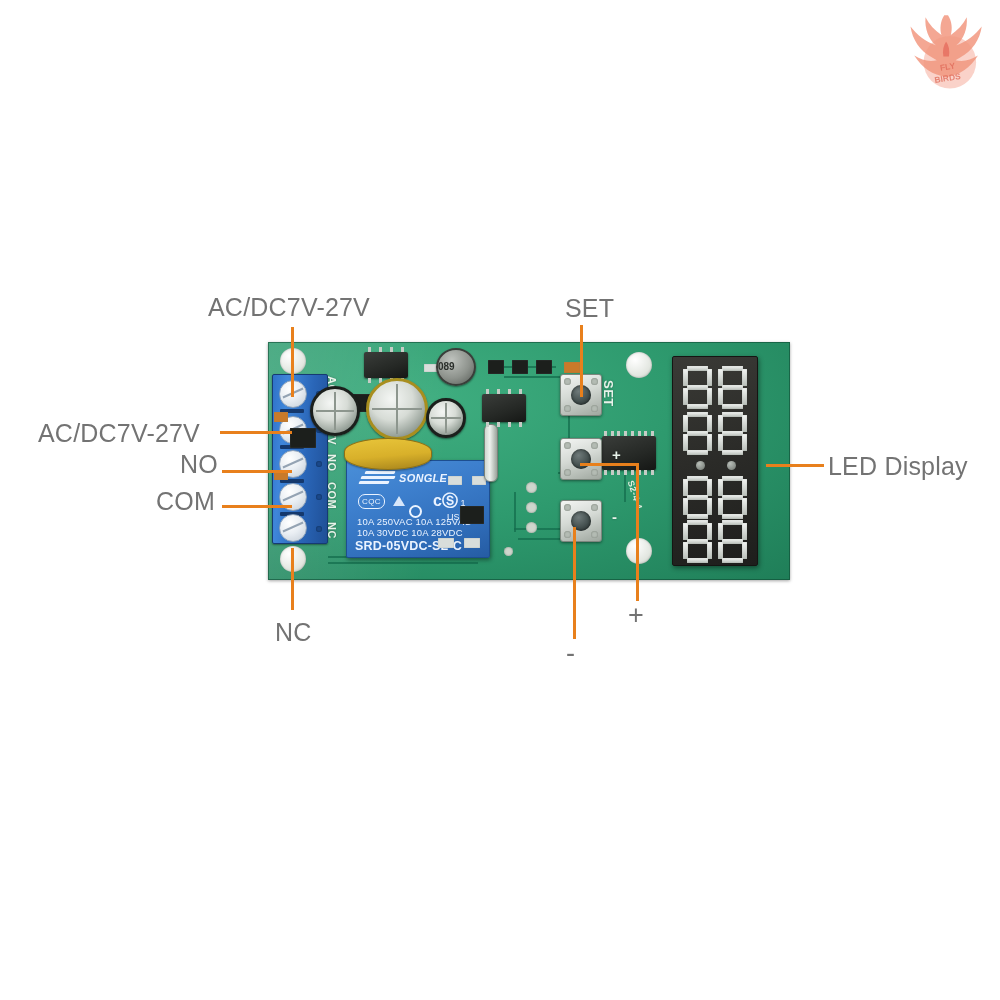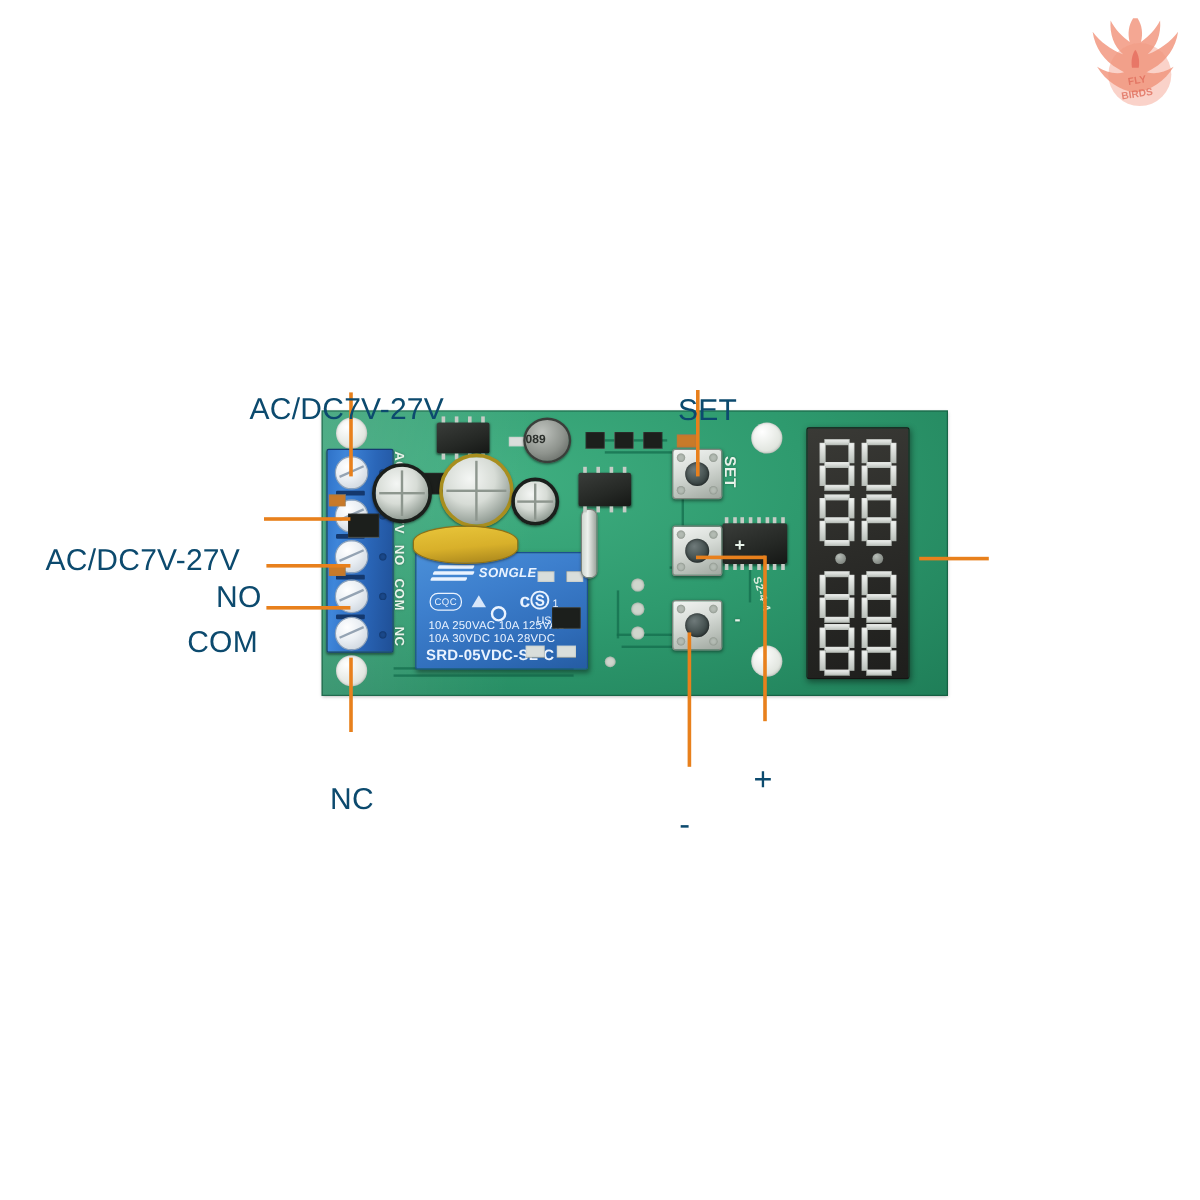--- a/index.html
+++ b/index.html
@@ -8,23 +8,22 @@
     font-family:"Liberation Sans","DejaVu Sans",sans-serif;
     overflow:hidden;position:relative;
   }
   #stage{position:absolute;left:0;top:0;width:1000px;height:1000px;}
 
   
   .watermark{position:absolute;left:900px;top:4px;width:96px;height:90px;opacity:.88;}
 
   
   .callout-label{
-    position:absolute;color:#0c4a6e;font-weight:400;white-space:nowrap;
+    position:absolute;color:#737373;font-weight:400;white-space:nowrap;
     letter-spacing:.2px;
-    margin-top:34px;
   }
   .lbl-top      {left:208px;top:293px;font-size:25px;}
   .lbl-vin      {left:38px; top:419px;font-size:25px;}
   .lbl-no       {left:180px;top:450px;font-size:25px;}
   .lbl-com      {left:156px;top:487px;font-size:25px;}
   .lbl-nc       {left:275px;top:618px;font-size:25px;}
   .lbl-set      {left:565px;top:294px;font-size:25px;}
   .lbl-led      {left:828px;top:452px;font-size:25px;}
   .lbl-minus    {left:566px;top:638px;font-size:27px;}
   .lbl-plus     {left:628px;top:600px;font-size:27px;}
@@ -467,14 +466,15 @@
   <div class="leader h" style="left:766px;top:464px;width:58px;"></div>
 
   <div class="callout-label lbl-top">AC/DC7V-27V</div>
   <div class="callout-label lbl-vin">AC/DC7V-27V</div>
   <div class="callout-label lbl-no">NO</div>
   <div class="callout-label lbl-com">COM</div>
   <div class="callout-label lbl-nc">NC</div>
   <div class="callout-label lbl-set">SET</div>
   <div class="callout-label lbl-plus">+</div>
   <div class="callout-label lbl-minus">-</div>
+  <div class="callout-label lbl-led">LED Display</div>
 
 </div>
 
 </body></html>

